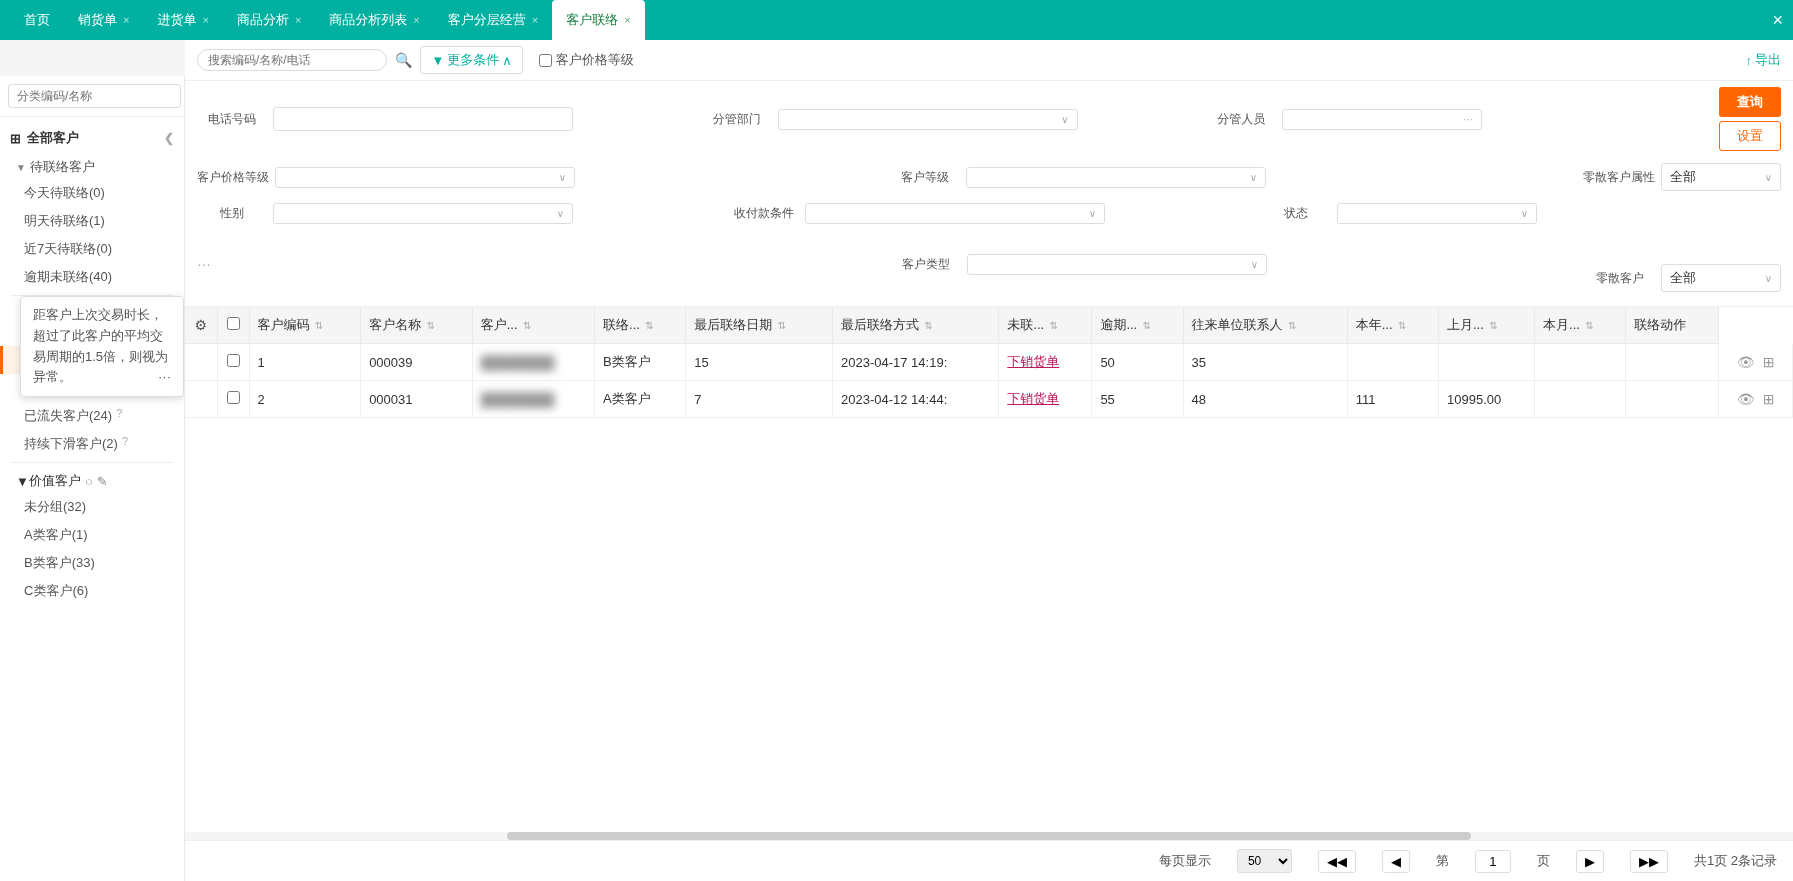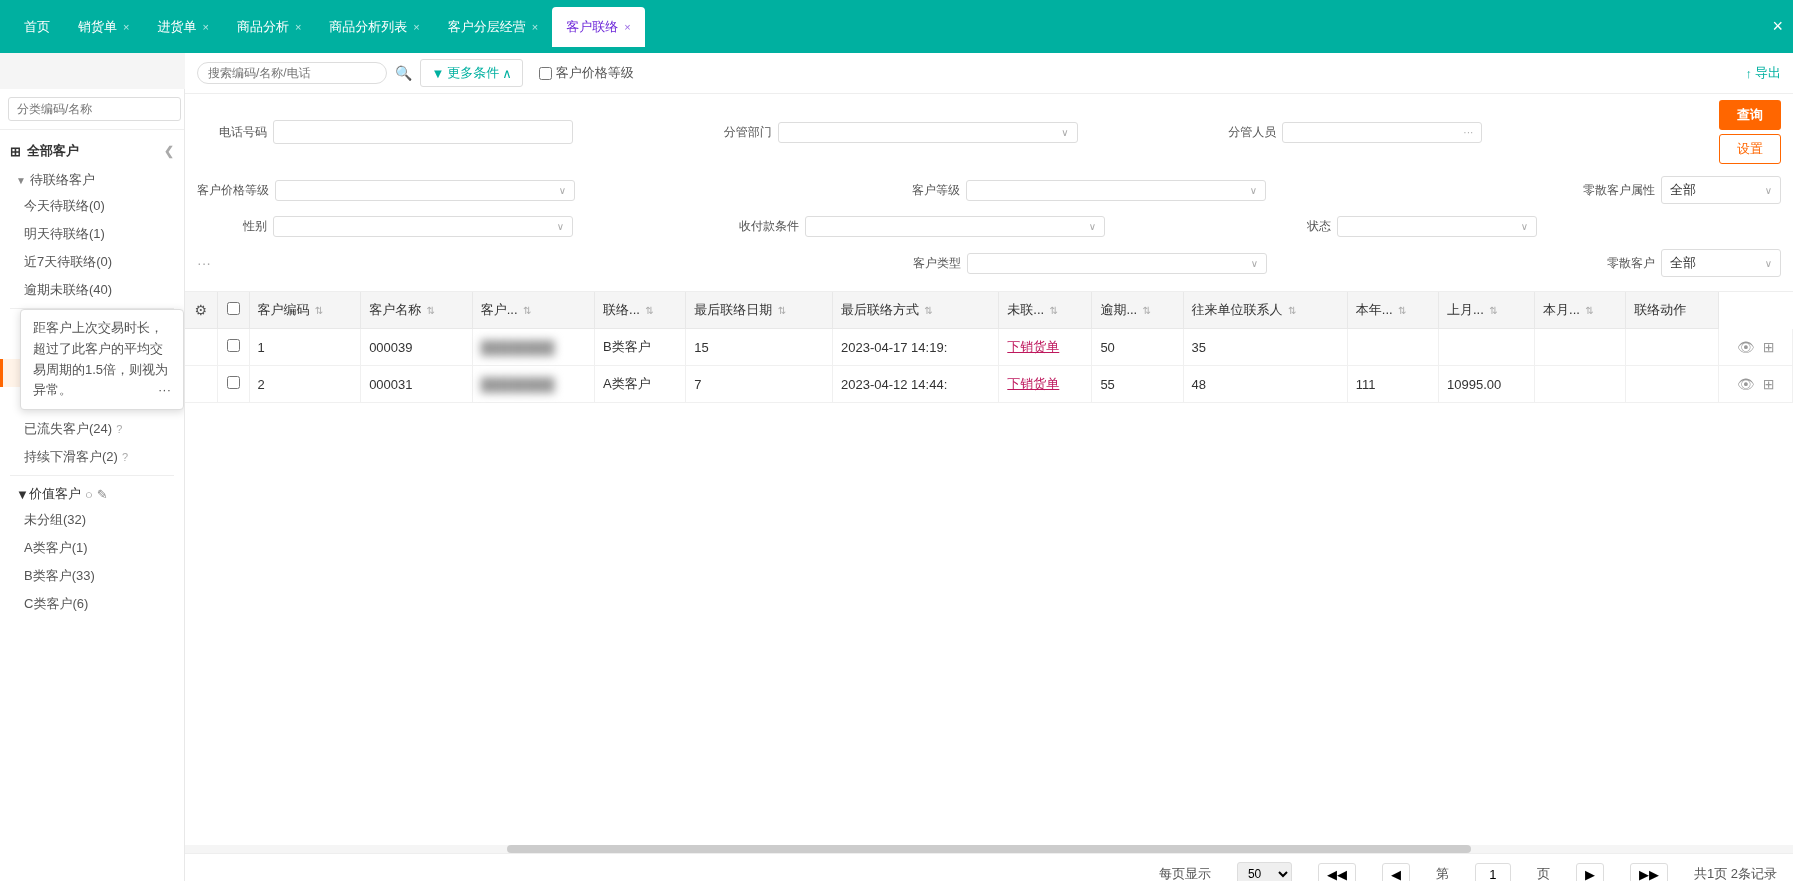--- a/index.html
+++ b/index.html
@@ -1,28 +1,28 @@
 <!DOCTYPE html>
 <html><head>
   <meta charset="utf-8">
   <style>
     * { box-sizing: border-box; margin: 0; padding: 0; font-family: "Microsoft YaHei", "PingFang SC", sans-serif; font-size: 13px; }
     body { background: #f5f5f5; overflow: hidden; width: 1793px; height: 881px; }
 
     
     .top-nav {
-      display: flex; align-items: center; background: #00b0a0; height: 53px; padding: 0 10px;
+      display: flex; align-items: center; background: #00b0a0; height: 40px; padding: 0 10px;
       position: relative;
     }
     .top-nav .nav-item {
       color: #fff; padding: 0 14px; height: 40px; display: flex; align-items: center; cursor: pointer;
       font-size: 13px; white-space: nowrap;
     }
     .top-nav .nav-item.active {
-      background: #fff; color: #6d28d9; border-radius: 4px 4px 0 0;
+      background: #fff; color: #15803d; border-radius: 4px 4px 0 0;
     }
     .top-nav .nav-item .close-x {
       margin-left: 6px; font-size: 11px; opacity: 0.7;
     }
     .top-nav .nav-close-btn {
       position: absolute; right: 10px; color: #fff; cursor: pointer; font-size: 18px;
     }
 
     
     .main-layout {
@@ -48,21 +48,21 @@
     }
     .tree-section-header .collapse-btn { margin-left: auto; color: #aaa; font-size: 12px; }
 
     .tree-group-label {
       padding: 5px 10px 3px 16px; color: #555; font-size: 12px; display: flex; align-items: center;
     }
     .tree-group-label .arrow { margin-right: 4px; font-size: 10px; color: #888; }
 
     .tree-item {
       padding: 5px 10px 5px 24px; color: #555; cursor: pointer; font-size: 12px;
-      display: flex; align-items: center;
+      display: flex; align-items: flex-start;
     }
     .tree-item.orange-active { background: #fff3e8; color: #f60; font-weight: bold; border-left: 3px solid #f60; }
 
     .tree-divider { height: 1px; background: #eee; margin: 4px 10px; }
 
     .tree-value-group { padding: 5px 10px 3px 16px; color: #333; font-size: 12px; display: flex; align-items: center; }
     .tree-value-group .edit-icon { margin-left: 4px; color: #888; cursor: pointer; }
 
     .tooltip-box {
       background: #fff; border: 1px solid #ddd; border-radius: 4px; padding: 8px 12px;
@@ -96,21 +96,21 @@
     
     .advanced-filters {
       background: #fff; border-bottom: 1px solid #eee; padding: 0 12px 8px;
     }
     .filter-row {
       display: flex; align-items: center; gap: 12px; padding: 6px 0;
     }
     .filter-field {
       display: flex; align-items: center; gap: 6px; flex: 1;
     }
-    .filter-field label { color: #555; font-size: 12px; white-space: nowrap; min-width: 70px; text-align: right; }
+    .filter-field label { color: #555; font-size: 12px; white-space: nowrap; min-width: 70px; text-align: center; }
     .filter-select {
       flex: 1; border: 1px solid #ddd; border-radius: 3px; padding: 4px 8px; font-size: 12px;
       background: #fff; cursor: pointer; display: flex; align-items: center; justify-content: space-between;
       color: #333;
     }
     .filter-select .arrow-down { color: #aaa; font-size: 10px; }
     .filter-input {
       flex: 1; border: 1px solid #ddd; border-radius: 3px; padding: 4px 8px; font-size: 12px;
       background: #fff; color: #333;
     }
@@ -381,21 +381,21 @@
         <div style="display:flex; align-items:center; gap:6px; flex:1;">
           <span style="color:#aaa; cursor:pointer; font-size:14px;">···</span>
         </div>
         <div class="filter-field">
           <label>客户类型</label>
           <div class="filter-select" style="max-width:300px;">
             <span></span>
             <span class="arrow-down">∨</span>
           </div>
         </div>
-        <div class="filter-field" style="flex:0 0 auto;">
+        <div class="filter-field" style="flex:0 0 auto;margin-top:28px;">
           <label>零散客户</label>
           <div class="filter-select" style="min-width:120px;">
             <span>全部</span>
             <span class="arrow-down">∨</span>
           </div>
         </div>
       </div>
     </div>
 
     <div class="table-area">

